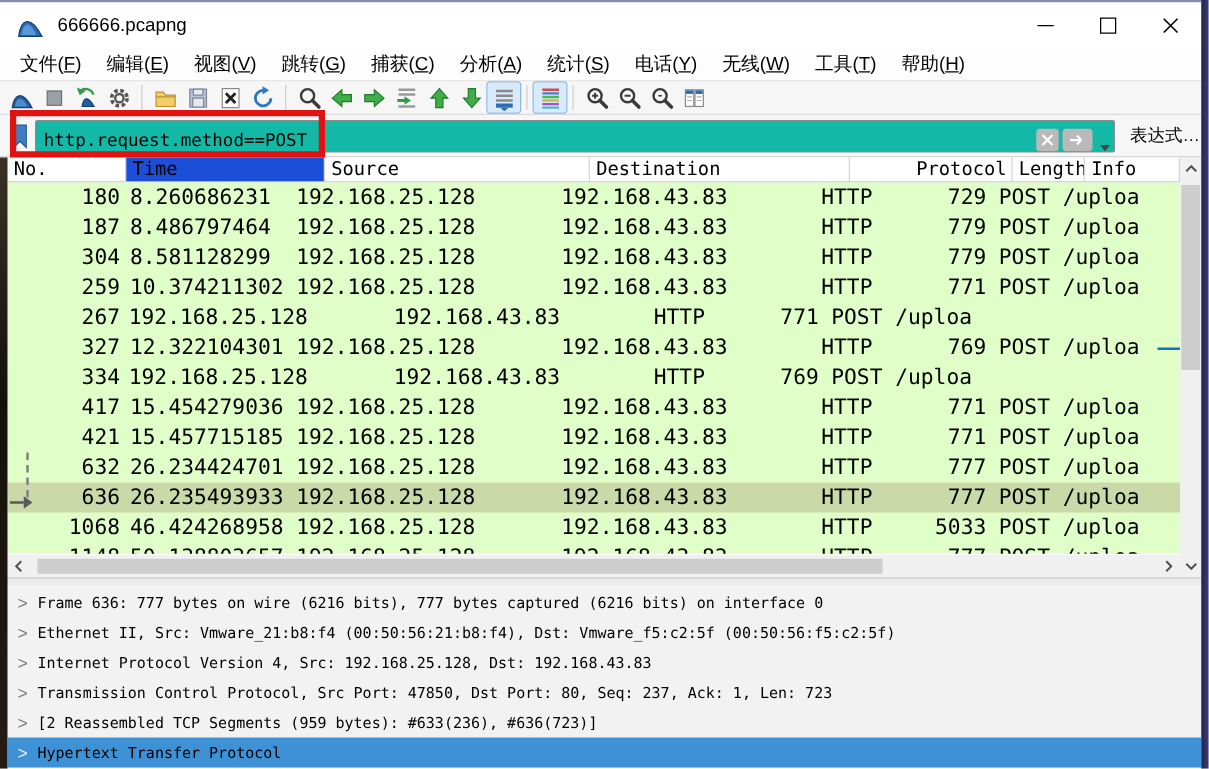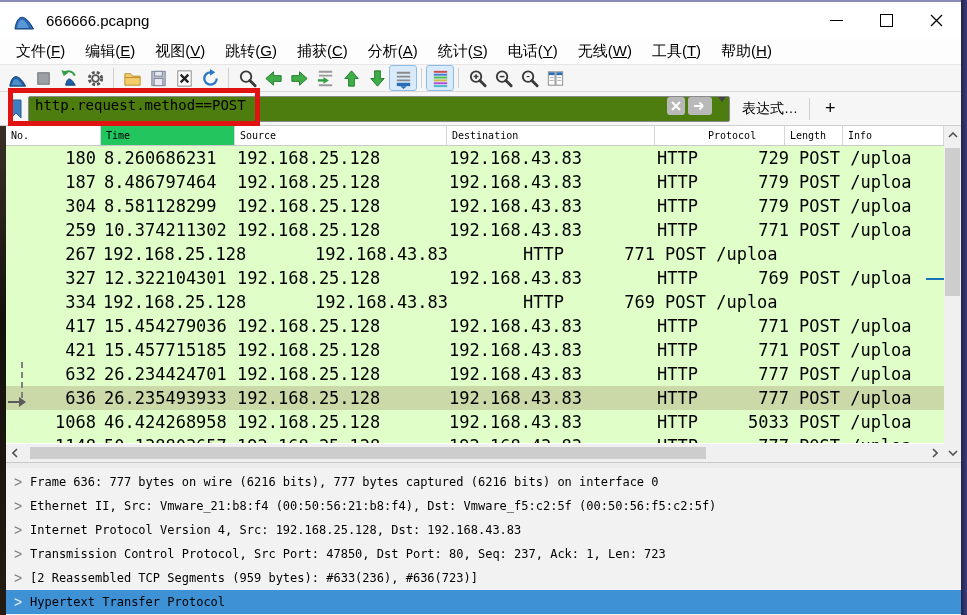--- a/index.html
+++ b/index.html
@@ -29,42 +29,42 @@
        display:flex;align-items:center;padding-left:4px;}
   .tbtn{width:26px;height:24px;display:flex;align-items:center;justify-content:center;flex:none;}
   .tbtn svg{width:21px;height:21px;}
   .tbtn.active{background:#d9eafb;outline:1px solid #8dbbe8;border-radius:2px;}
   .tsep{width:1px;height:20px;background:#cfcfcf;margin:0 5px;flex:none;}
   
   .filterbar{position:absolute;top:92px;left:0;width:961px;height:34px;background:#f6f6f6;
        border-bottom:1px solid #cfcfcf;box-sizing:border-box;display:flex;align-items:center;}
   .bookmark-btn{width:20px;height:26px;margin-left:6px;display:flex;align-items:center;
        justify-content:center;flex:none;}
-  .filter-input{height:26px;width:702px;margin-left:2px;background:#4d7c0f;border:1px solid #8a8a8a;
-       border-radius:2px;display:flex;align-items:flex-start;box-sizing:border-box;flex:none;}
+  .filter-input{height:26px;width:864px;margin-left:2px;background:#14b8a6;border:1px solid #8a8a8a;
+       border-radius:2px;display:flex;align-items:flex-end;box-sizing:border-box;flex:none;}
   .filter-text{font-family:"DejaVu Sans Mono",monospace;font-size:14px;padding-left:6px;flex:1;
        white-space:nowrap;overflow:hidden;}
   .fclear,.fapply{height:18px;background:#b9b9b9;border-radius:3px;margin-right:3px;
        display:flex;align-items:center;justify-content:center;flex:none;}
   .fclear{width:18px;} .fapply{width:24px;}
   .fcaret{width:14px;display:flex;align-items:center;justify-content:center;flex:none;}
   .caret-down{width:0;height:0;border-left:4px solid transparent;border-right:4px solid transparent;
        border-top:5px solid #444;}
   .expr-btn{font-size:14px;margin-left:8px;padding:2px 4px;white-space:nowrap;}
   .fsep{width:1px;height:22px;background:#cfcfcf;margin:0 7px;}
   .plus-btn{font-size:18px;padding:0 8px;}
   .annotation{position:absolute;left:8px;top:88px;width:252px;height:38px;
        border:5px solid #e01212;box-sizing:border-box;z-index:50;pointer-events:none;}
   
   .plist-head{position:absolute;top:126px;left:6px;width:938px;height:20px;background:#fff;
        border-bottom:1px solid #c9c9c9;box-sizing:border-box;display:flex;
-       font-family:"DejaVu Sans Mono",monospace;font-size:10px;line-height:19px;}
+       font-family:"DejaVu Sans Mono",monospace;font-size:15px;line-height:19px;}
   .hcell{border-right:1px solid #d6d6d6;padding-left:5px;box-sizing:border-box;
        overflow:hidden;white-space:nowrap;flex:none;}
-  .h-no{width:95px;} .h-time{width:134px;background:#22c55e;} .h-src{width:212px;}
+  .h-no{width:95px;} .h-time{width:159px;background:#1d4ed8;} .h-src{width:212px;}
   .h-dst{width:208px;} .h-proto{width:82px;margin-left:48px;} .h-len{width:58px;} .h-info{flex:1;}
   .prows{position:absolute;top:146px;left:6px;width:938px;height:297px;overflow:hidden;
        background:#e0ffc8;}
   .prow{display:flex;height:24px;line-height:24px;font-family:"DejaVu Sans Mono",monospace;
        font-size:17px;white-space:nowrap;}
   .prow.sel{background:#cbd8a8;}
   .pc{overflow:hidden;box-sizing:border-box;flex:none;}
   .c-margin{width:22px;position:relative;}
   .c-no{width:73px;text-align:right;padding-right:5px;}
   .c-time{width:134px;padding-left:3px;}

